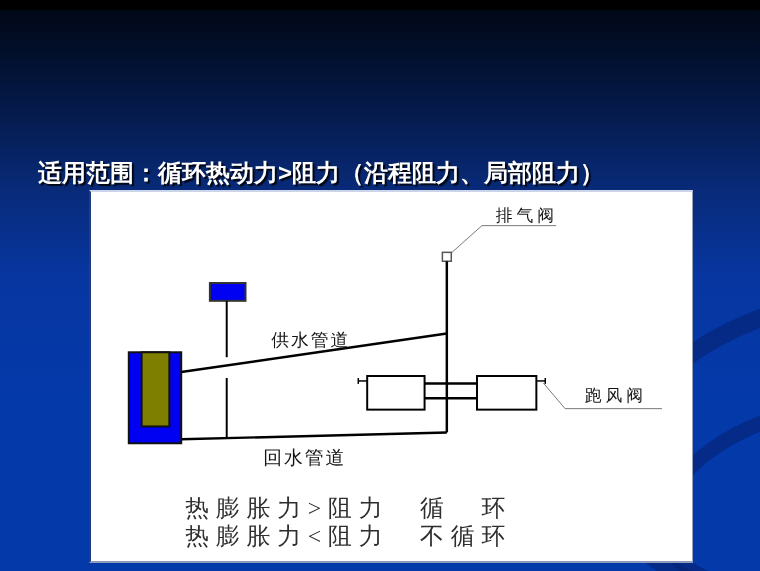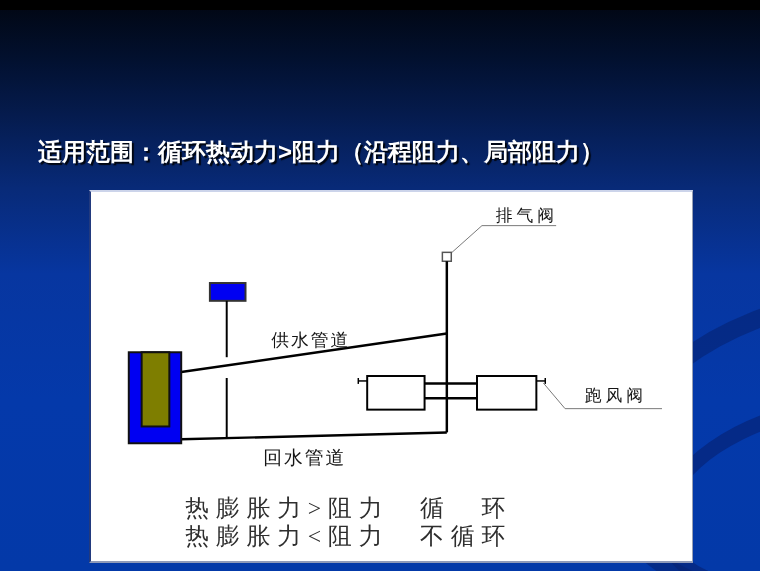--- a/index.html
+++ b/index.html
@@ -15,21 +15,21 @@
   .title{
     position:absolute;left:60px;top:33px;margin:0;z-index:2;
     font-family:"Liberation Serif","DejaVu Serif",serif;font-weight:bold;font-size:41px;
     color:#ffffff;letter-spacing:1px;text-shadow:3px 3px 2px rgba(0,0,0,.9);white-space:nowrap;
   }
   .sub{
     position:absolute;left:38px;z-index:2;color:#ffffff;font-weight:bold;font-size:24px;
     text-shadow:2px 2px 1px rgba(0,0,0,.85);white-space:nowrap;
   }
   .sub1{top:114px;}
-  .sub2{top:136px;}
+  .sub2{top:157px;}
   .panel{
     position:absolute;left:89px;top:180px;width:604px;height:373px;box-sizing:border-box;
     background:#ffffff;z-index:2;
     border-top:2px solid #ccd4ea;border-left:2px solid #223a7e;
     border-right:1px solid #98a0b4;border-bottom:2px solid #8f9ab8;margin-top:10px;
   }
   .panel svg{display:block;}
   svg text{fill:#151515;font-family:"Liberation Serif","DejaVu Serif",serif;}
   .lbl{font-size:17px;letter-spacing:4px;}
   .lbl-supply{font-size:18px;letter-spacing:2px;}

